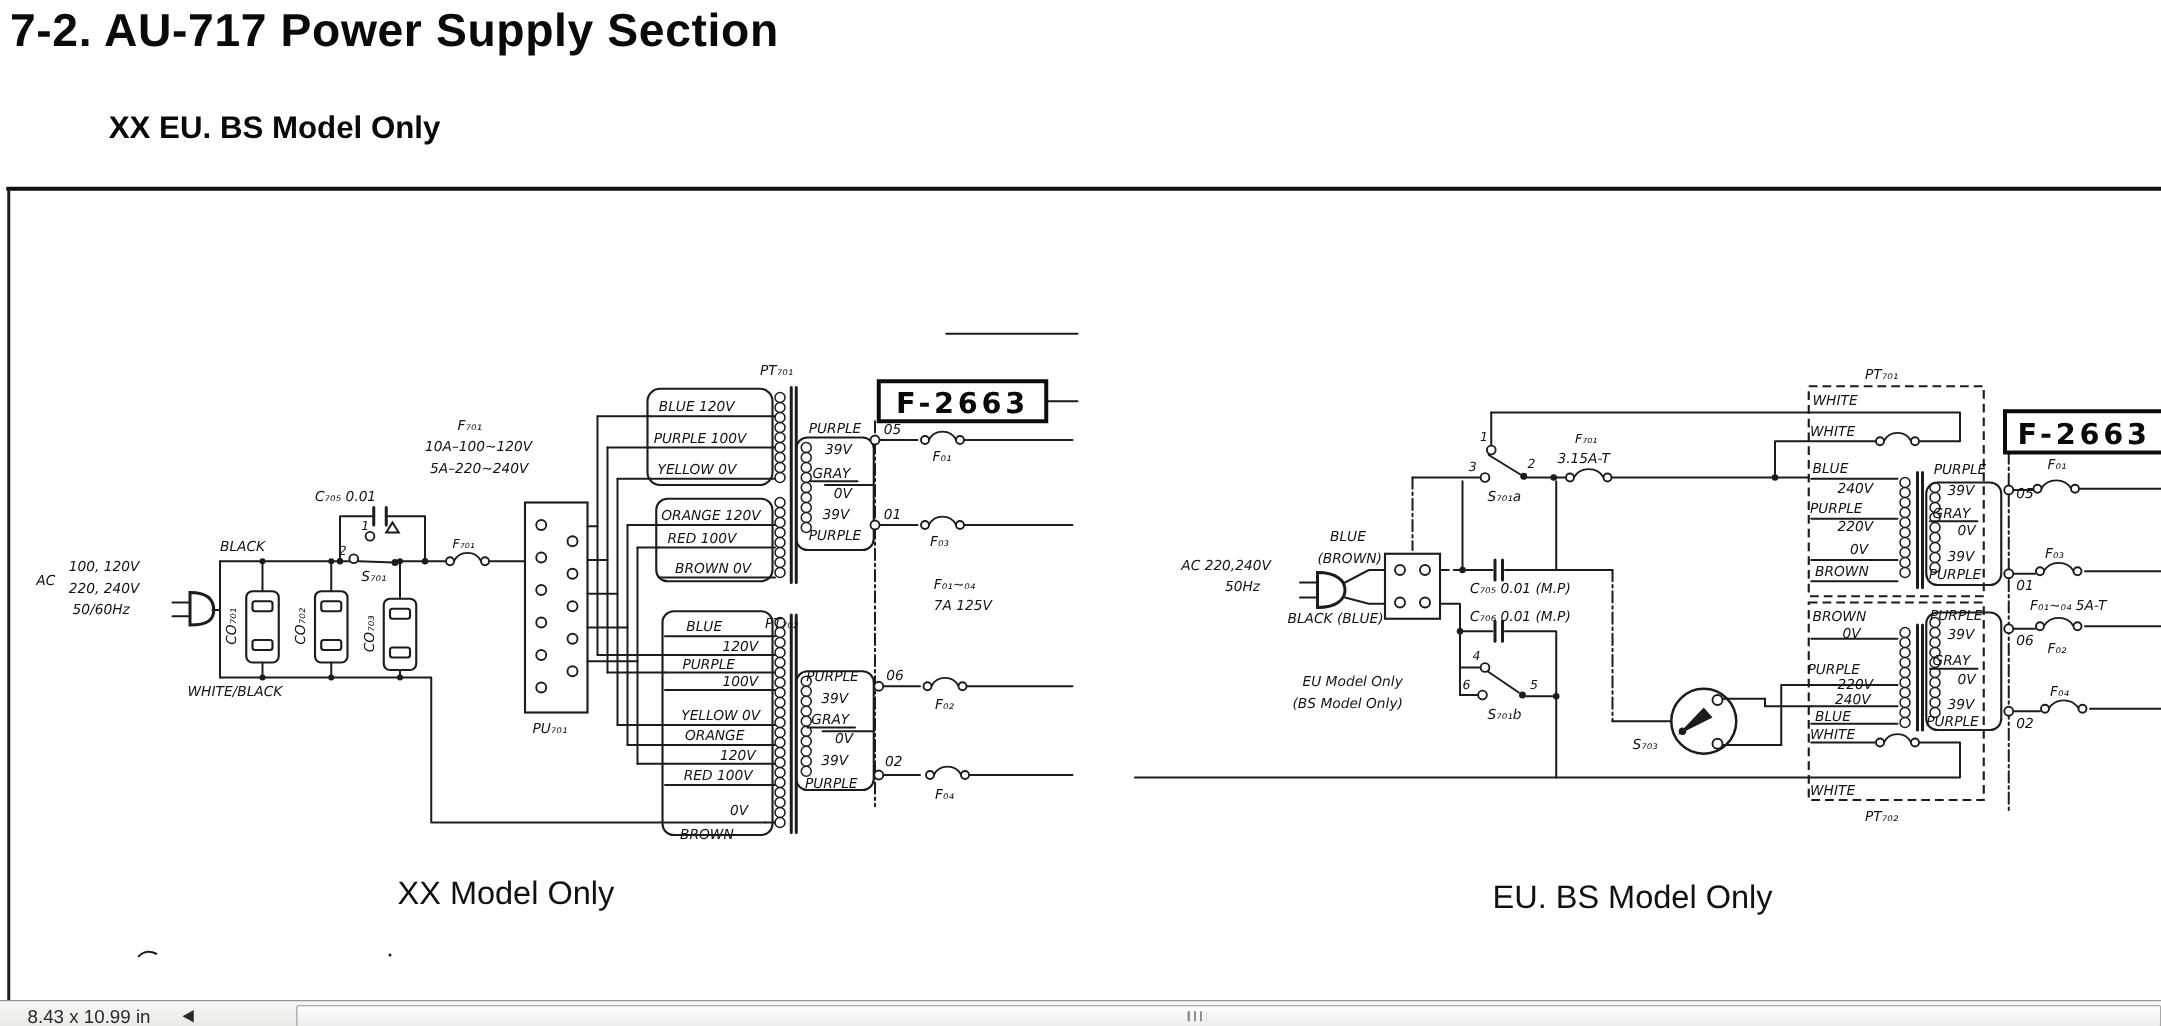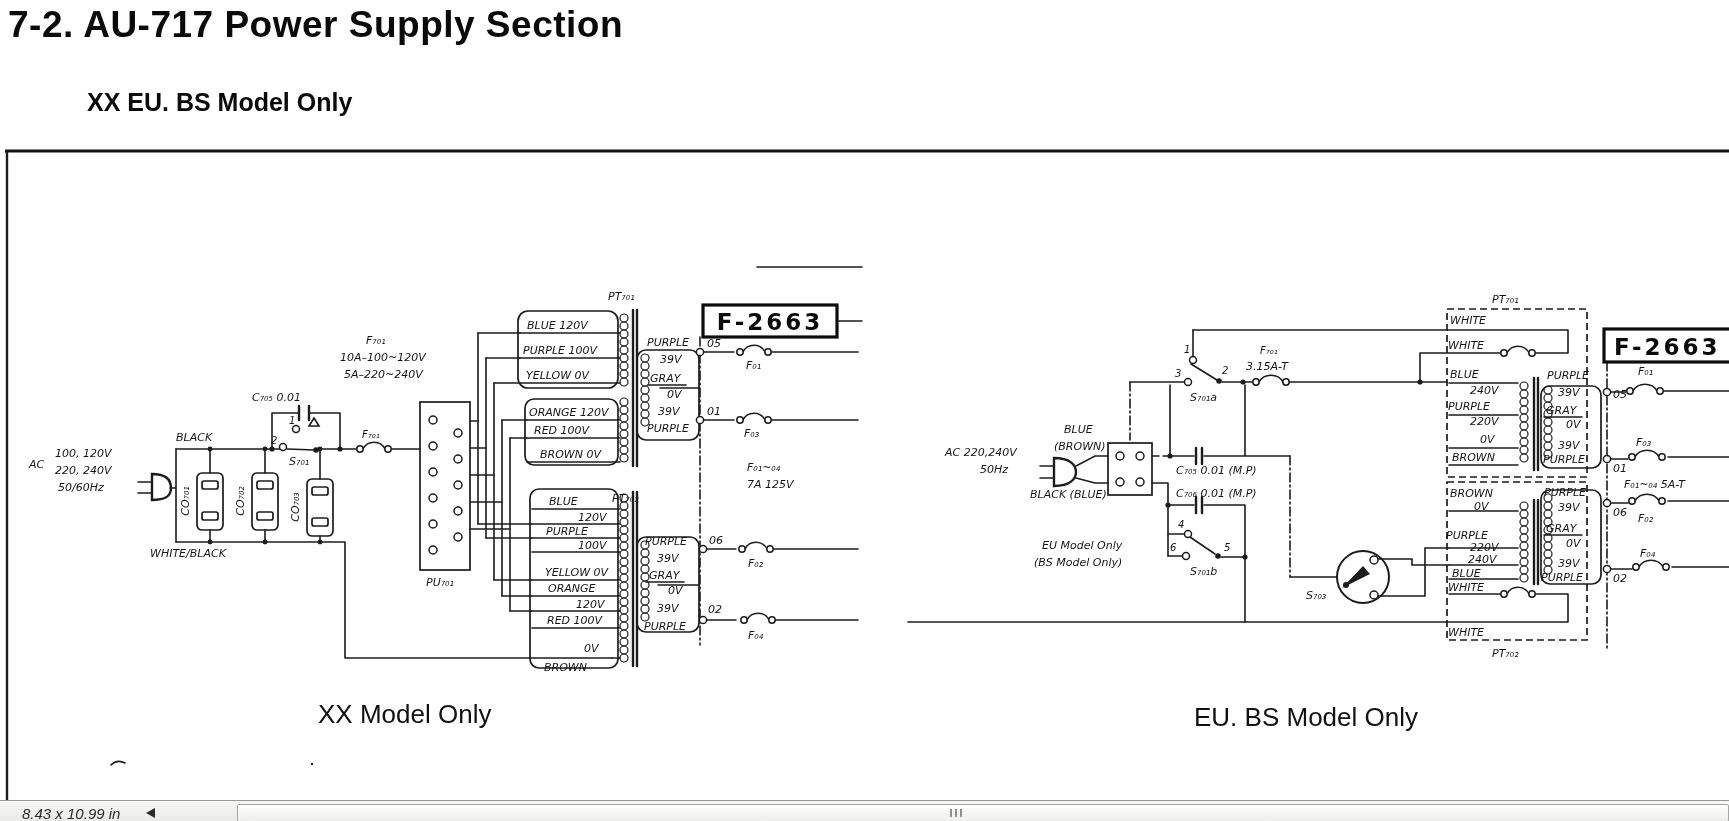--- a/index.html
+++ b/index.html
@@ -22,21 +22,21 @@
   .fuse circle{fill:#fff;stroke:#1c1c1c;stroke-width:1.5;}
   .fuse path{fill:none;stroke:#1c1c1c;stroke-width:1.5;}
   .dot{fill:#1c1c1c;stroke:none;}
   .term{fill:#fff;stroke:#1c1c1c;stroke-width:1.5;}
   .contact{fill:#fff;stroke:#1c1c1c;stroke-width:1.5;}
   text.lbl{font:italic 11px "DejaVu Sans",sans-serif;fill:#141414;}
   text.sm{font:italic 10px "DejaVu Sans",sans-serif;fill:#141414;}
   text.unit{font:bold 23px "DejaVu Sans",sans-serif;fill:#0a0a0a;letter-spacing:3px;}
 
   .statusbar{position:absolute;left:0;top:800px;width:1729px;height:21px;
-             background:linear-gradient(#f7f7f5,#e9e9e6);border-top:1px solid #979797;overflow:hidden;z-index:5;font-style:italic;}
+             background:linear-gradient(#f7f7f5,#e9e9e6);border-top:1px solid #979797;overflow:hidden;z-index:5;}
   .pagesize{position:absolute;left:22px;top:4px;font-size:15px;color:#2b2b2b;}
   .navarrow{position:absolute;left:146px;top:7px;width:0;height:0;
             border-top:5px solid transparent;border-bottom:5px solid transparent;border-right:9px solid #2a2a2a;}
   .hscroll{position:absolute;left:237px;top:3px;right:0;height:16px;
            background:linear-gradient(#ffffff,#ededeb);border:1px solid #a6a6a6;border-radius:2px;}
   .grip{position:absolute;left:712px;top:4px;width:15px;height:8px;
         background:repeating-linear-gradient(90deg,#909090 0 2px,transparent 2px 5px);}
 </style>
 </head>
 <body>

